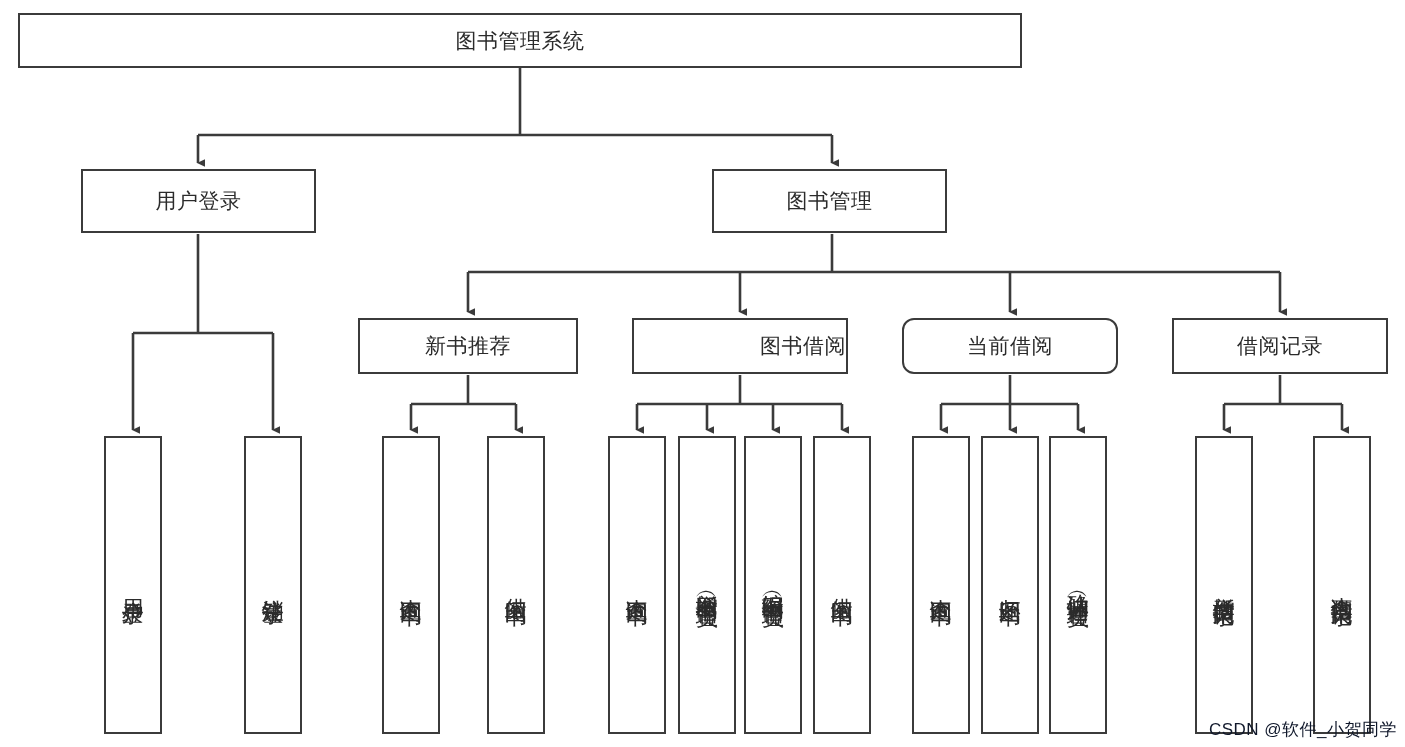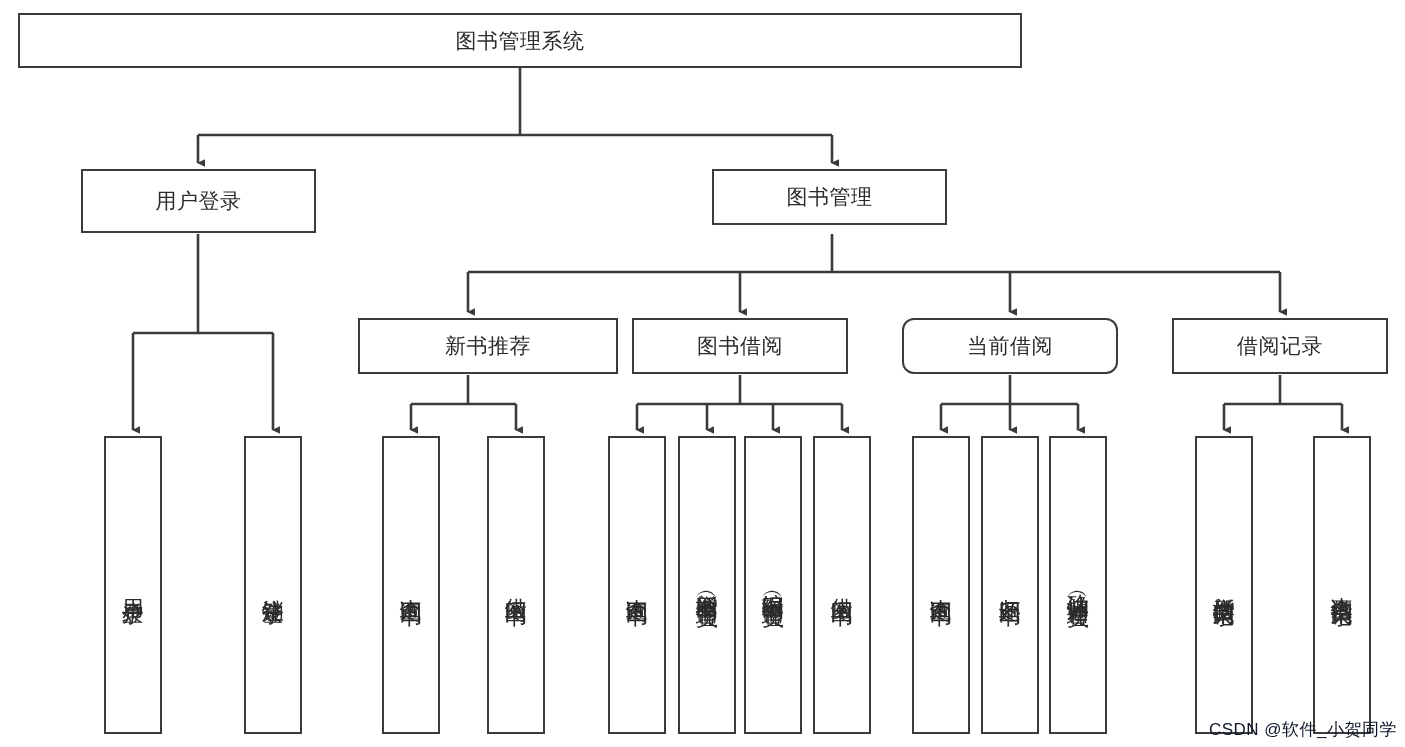--- a/index.html
+++ b/index.html
@@ -131,29 +131,29 @@
   </svg>
 
   <div class="node root horiz" style="left:18px; top:13px; width:1004px; height:55px;">
     <span class="node-label">图书管理系统</span>
   </div>
 
   <div class="node horiz" style="left:81px; top:169px; width:235px; height:64px;">
     <span class="node-label">用户登录</span>
   </div>
 
-  <div class="node horiz" style="left:712px; top:169px; width:235px; height:56px;">
+  <div class="node horiz" style="left:712px; top:169px; width:235px; height:64px;">
     <span class="node-label">图书管理</span>
   </div>
 
-  <div class="node horiz" style="left:358px; top:318px; width:260px; height:56px;">
+  <div class="node horiz" style="left:358px; top:318px; width:220px; height:56px;">
     <span class="node-label">新书推荐</span>
   </div>
 
-  <div class="node horiz" style="left:632px; top:318px; width:216px; height:56px;">
+  <div class="node horiz" style="left:632px; top:318px; width:216px; height:56px;justify-content:flex-end;">
     <span class="node-label">图书借阅</span>
   </div>
 
   <div class="node horiz" style="left:902px; top:318px; width:216px; height:56px;border-radius:12px;">
     <span class="node-label">当前借阅</span>
   </div>
 
   <div class="node horiz" style="left:1172px; top:318px; width:216px; height:56px;">
     <span class="node-label">借阅记录</span>
   </div>

